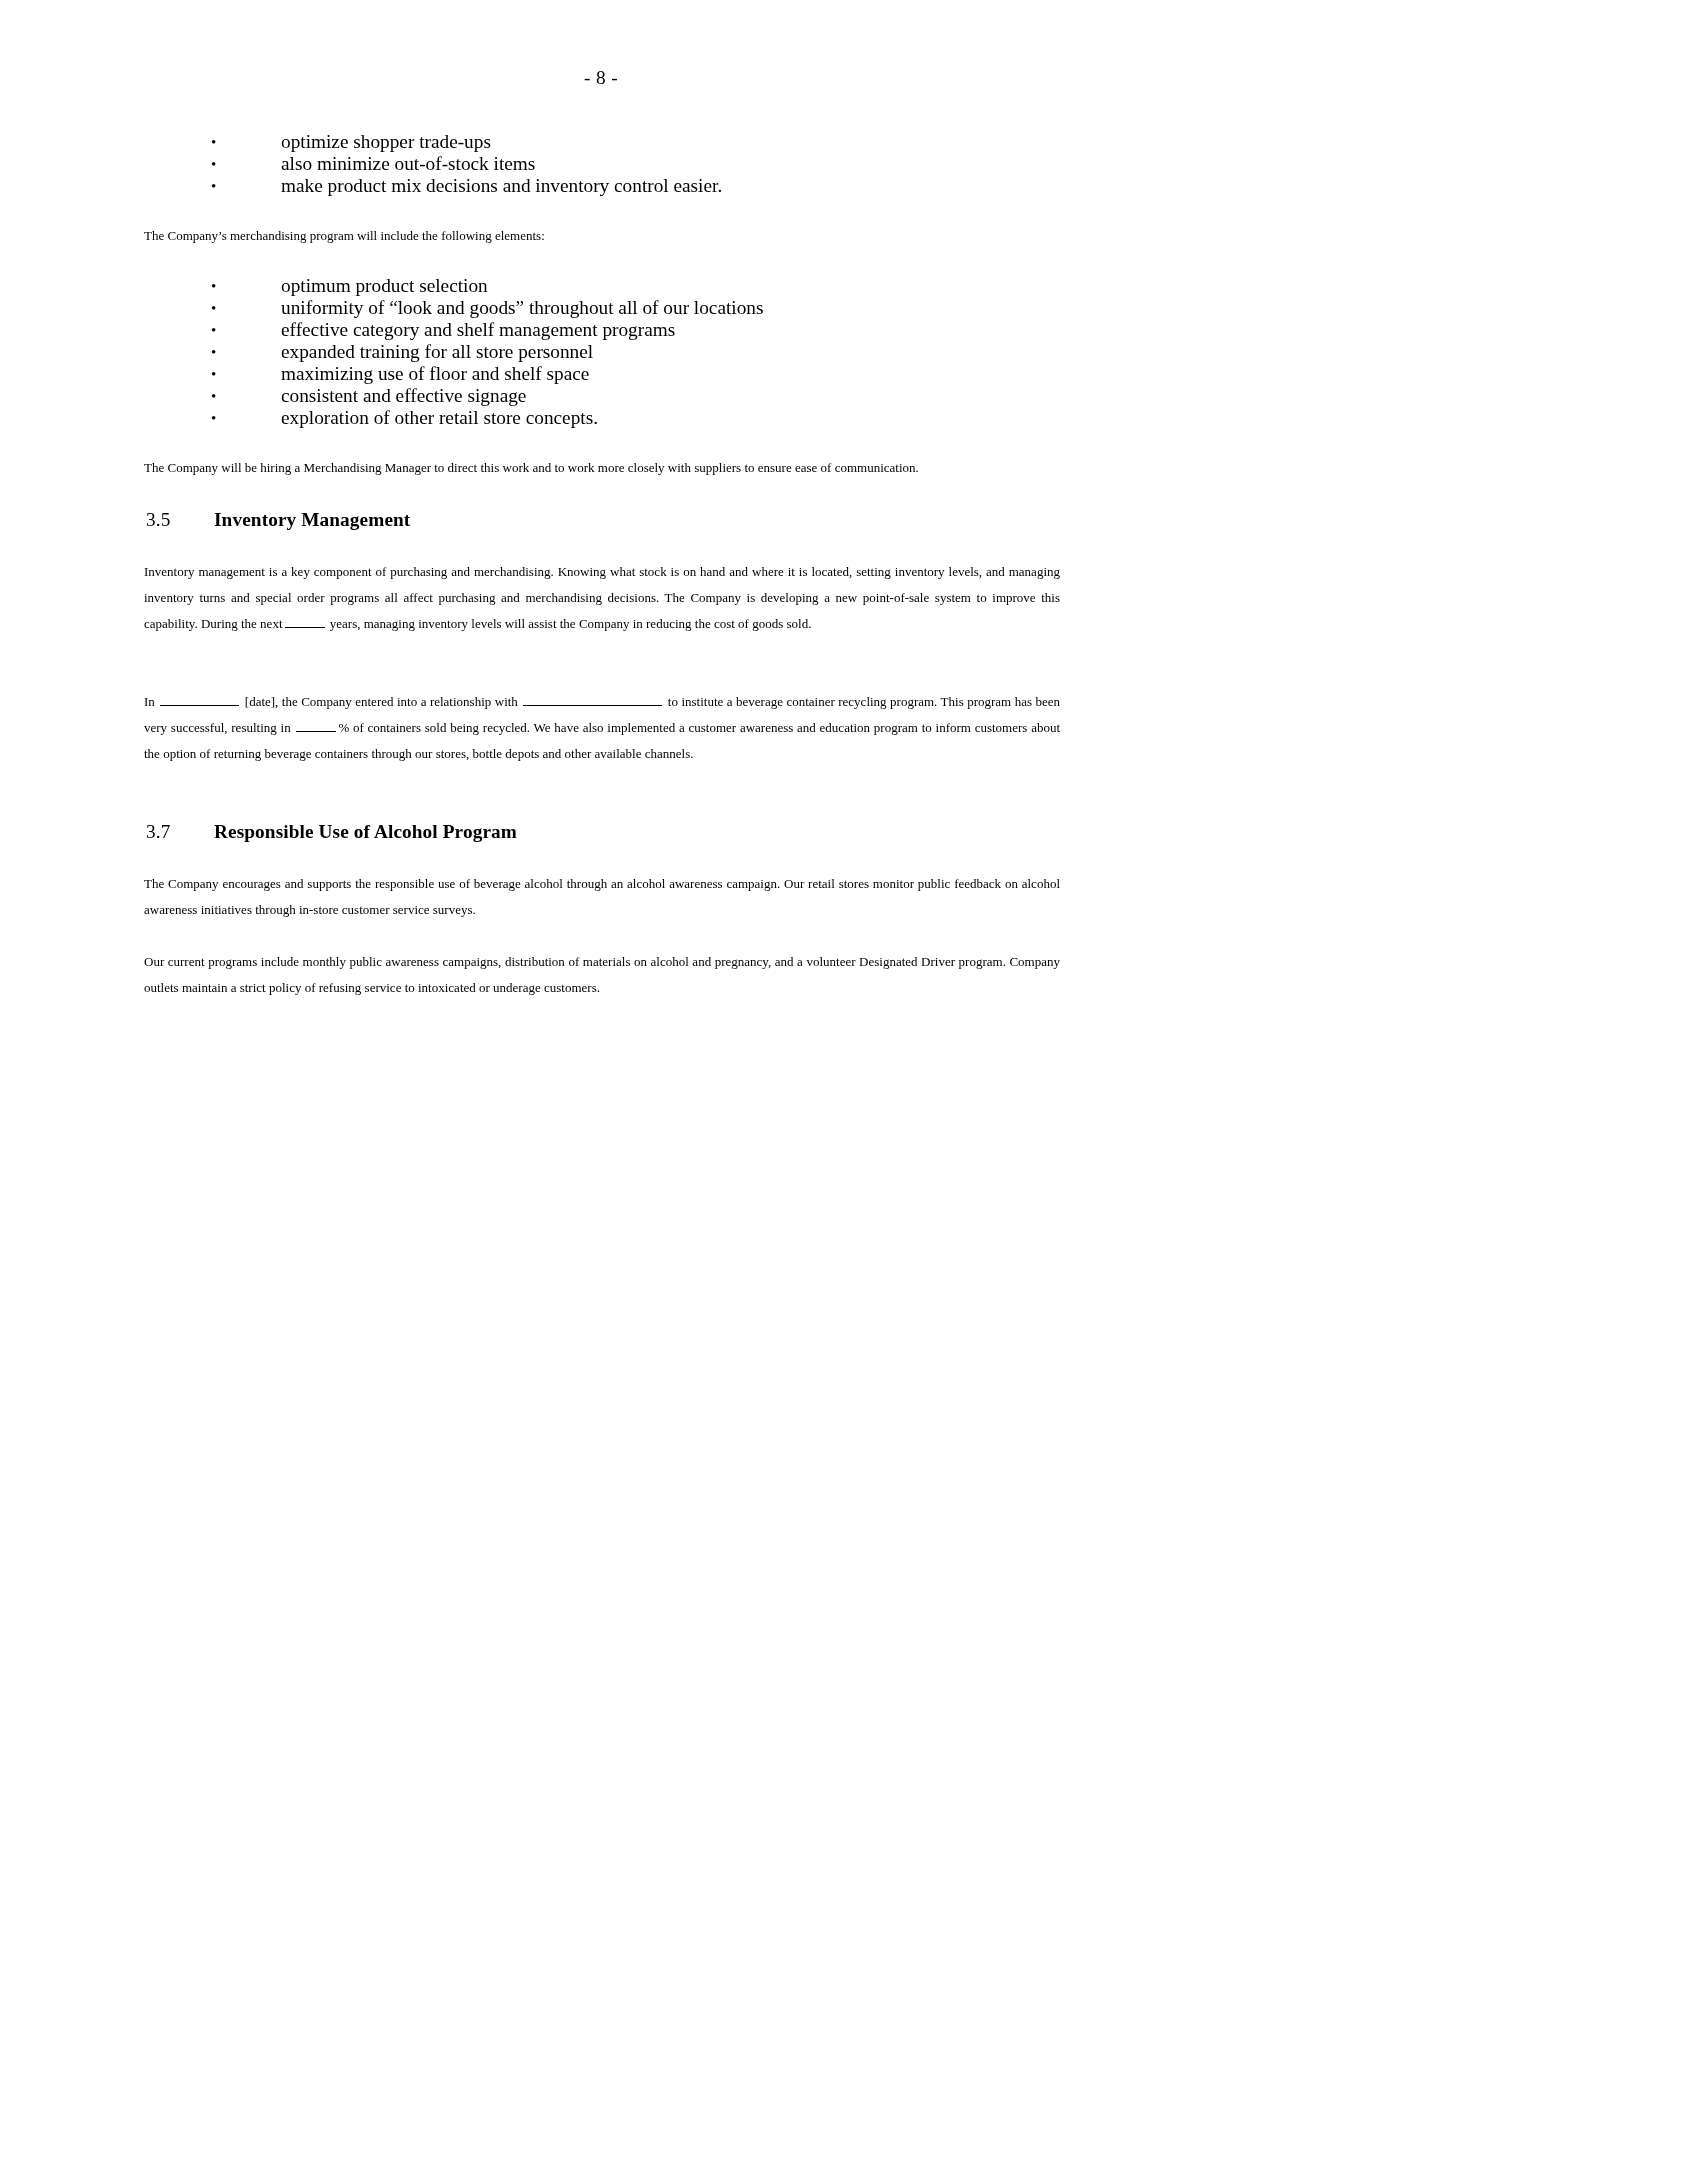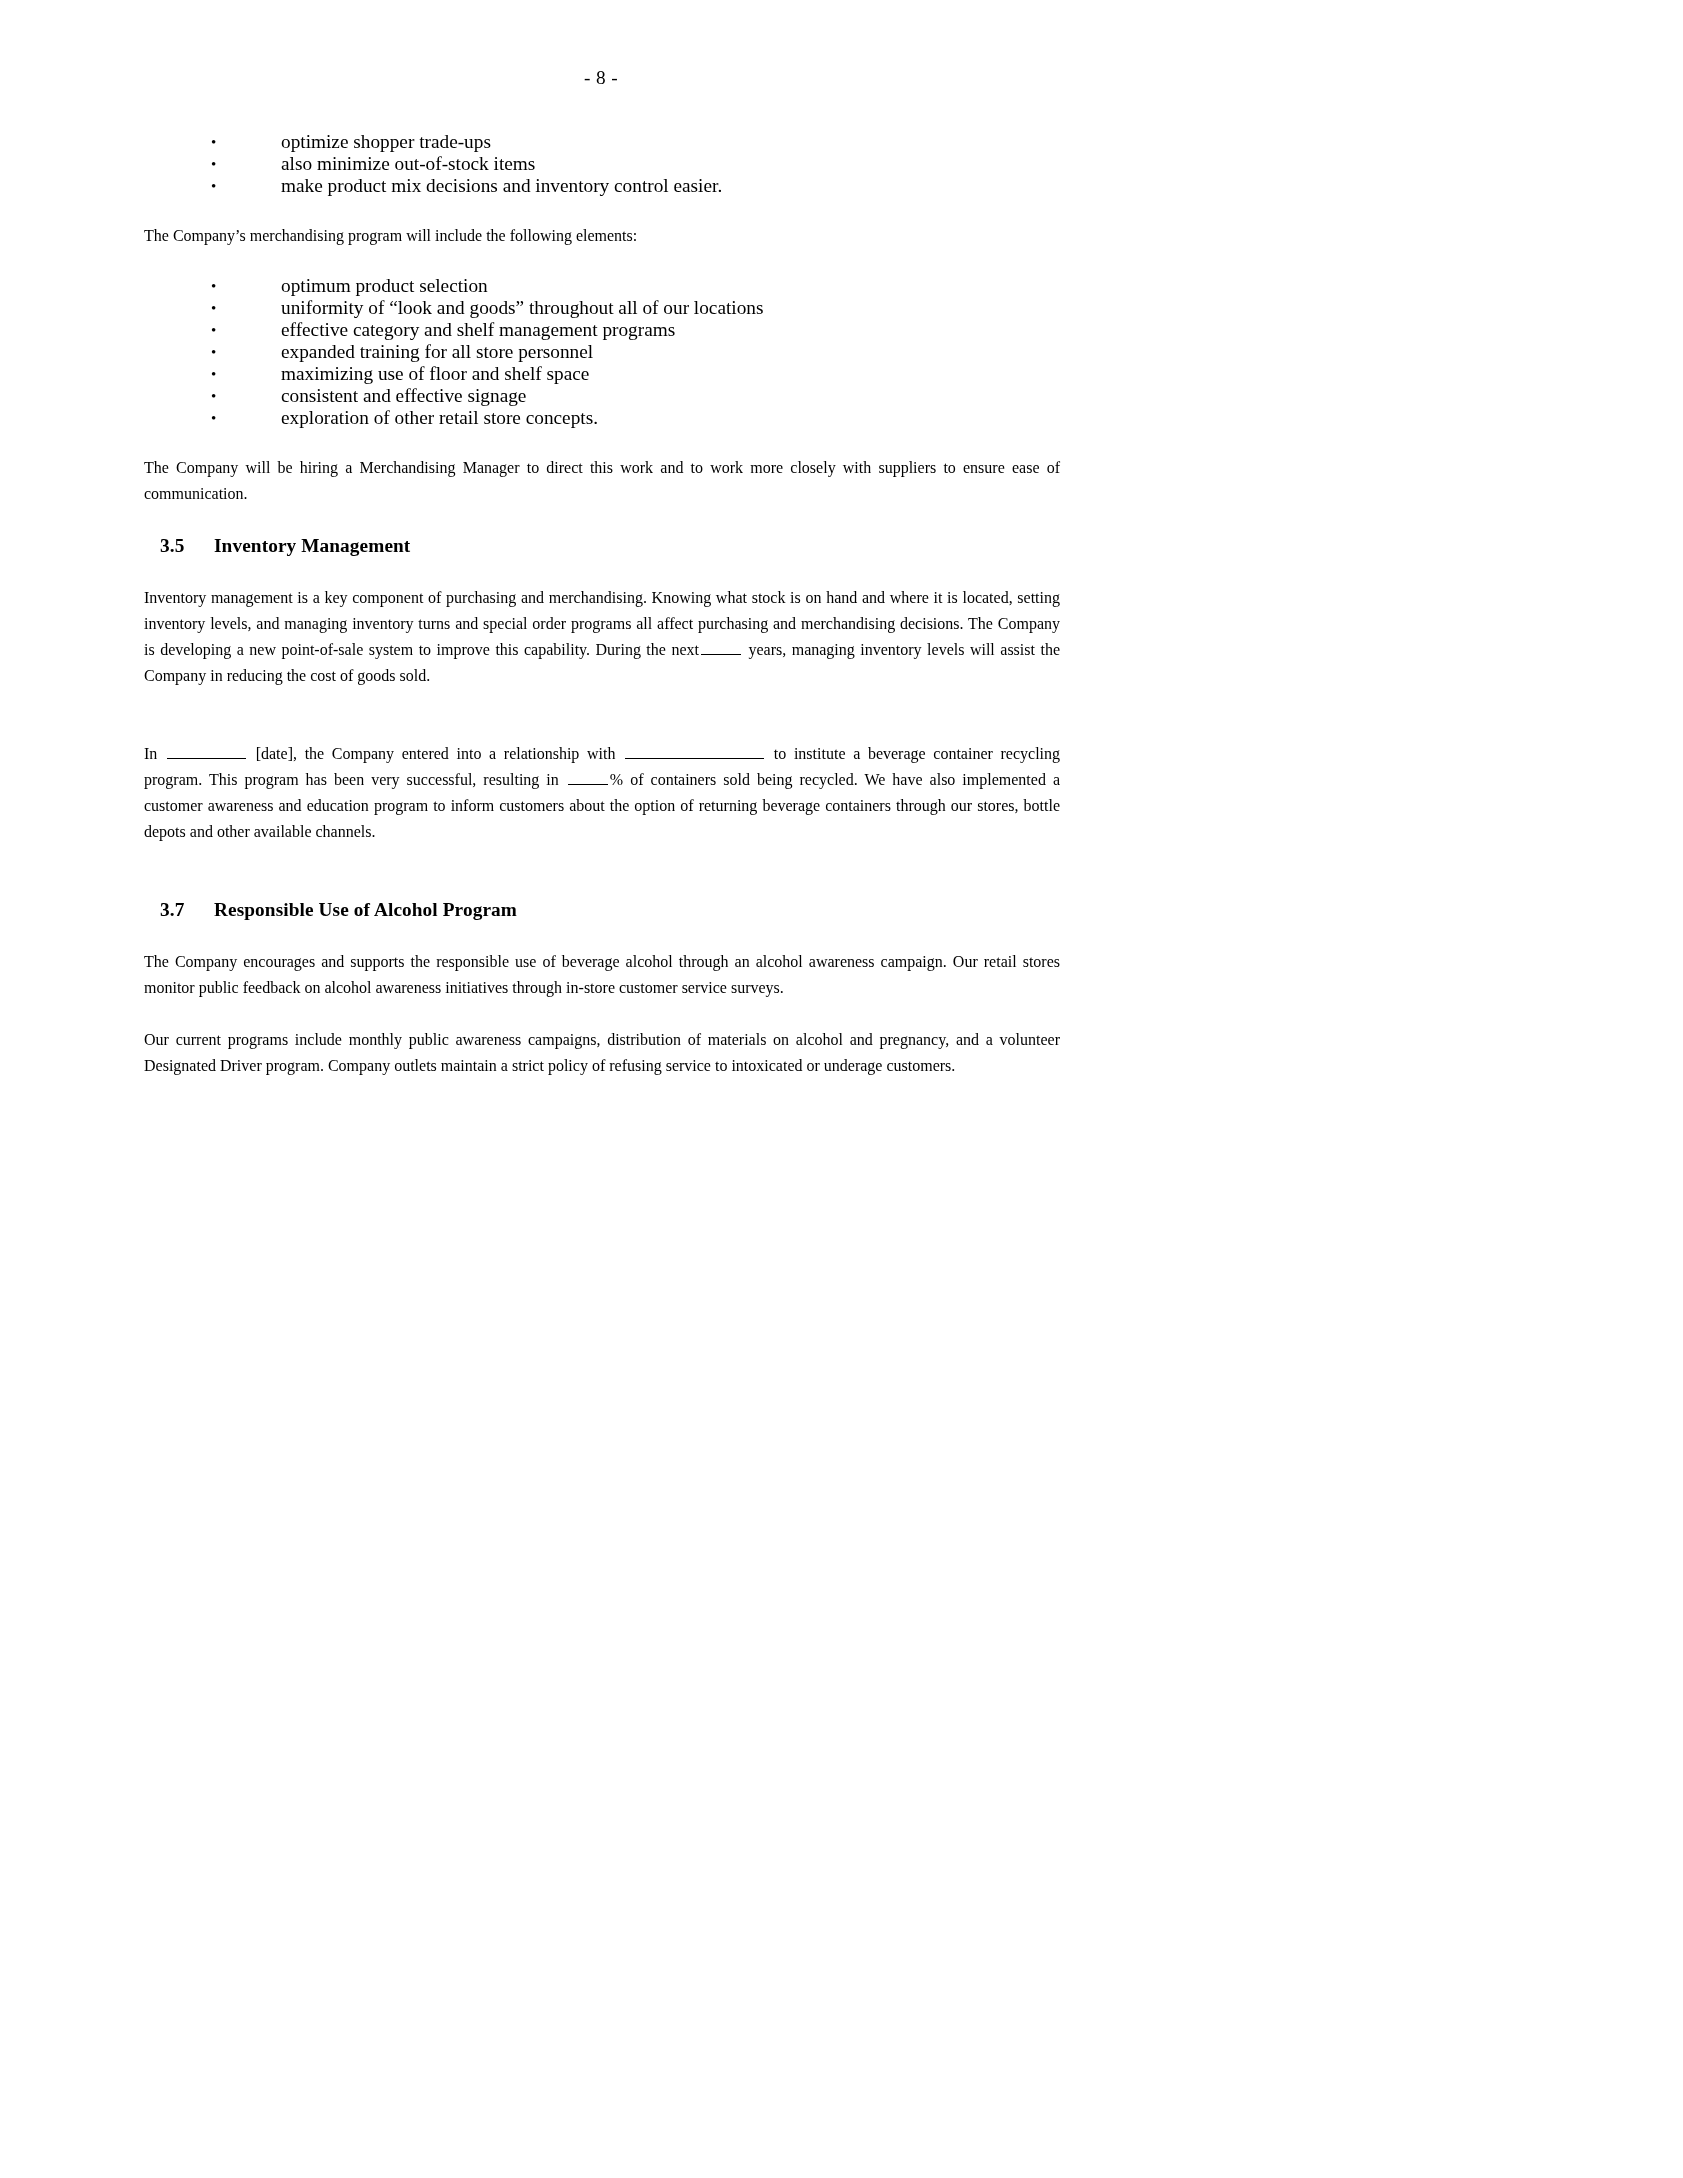--- a/index.html
+++ b/index.html
@@ -37,21 +37,21 @@
 
   .content {
     position: absolute;
     left: 144px;
     top: 131px;
     width: 916px;
   }
 
   p.body {
     margin: 0 0 0 0;
-    font-size: 16px;
+    font-size: 13px;
     line-height: 26px;
     text-align: justify;
     text-justify: inter-word;
   }
 
   .spacer-para { height: 26px; }
 
   ul.bullets {
     list-style: none;
     margin: 0;
@@ -75,23 +75,23 @@
   .section-heading {
     font-size: 19.3px;
     line-height: 26px;
     font-weight: bold;
     position: relative;
     padding-left: 70px;
     letter-spacing: 0.1px;
   }
   .section-heading .sec-num {
     position: absolute;
-    left: 16px;
+    left: 2px;
     top: 0;
-    font-weight: bold;
+    font-weight: normal;
   }
 
   .blank-line {
     display: inline-block;
     border-bottom: 1.6px solid #000;
     vertical-align: baseline;
     height: 0.82em;
     margin: 0 2px;
   }
   .bl-short { width: 40px; }

